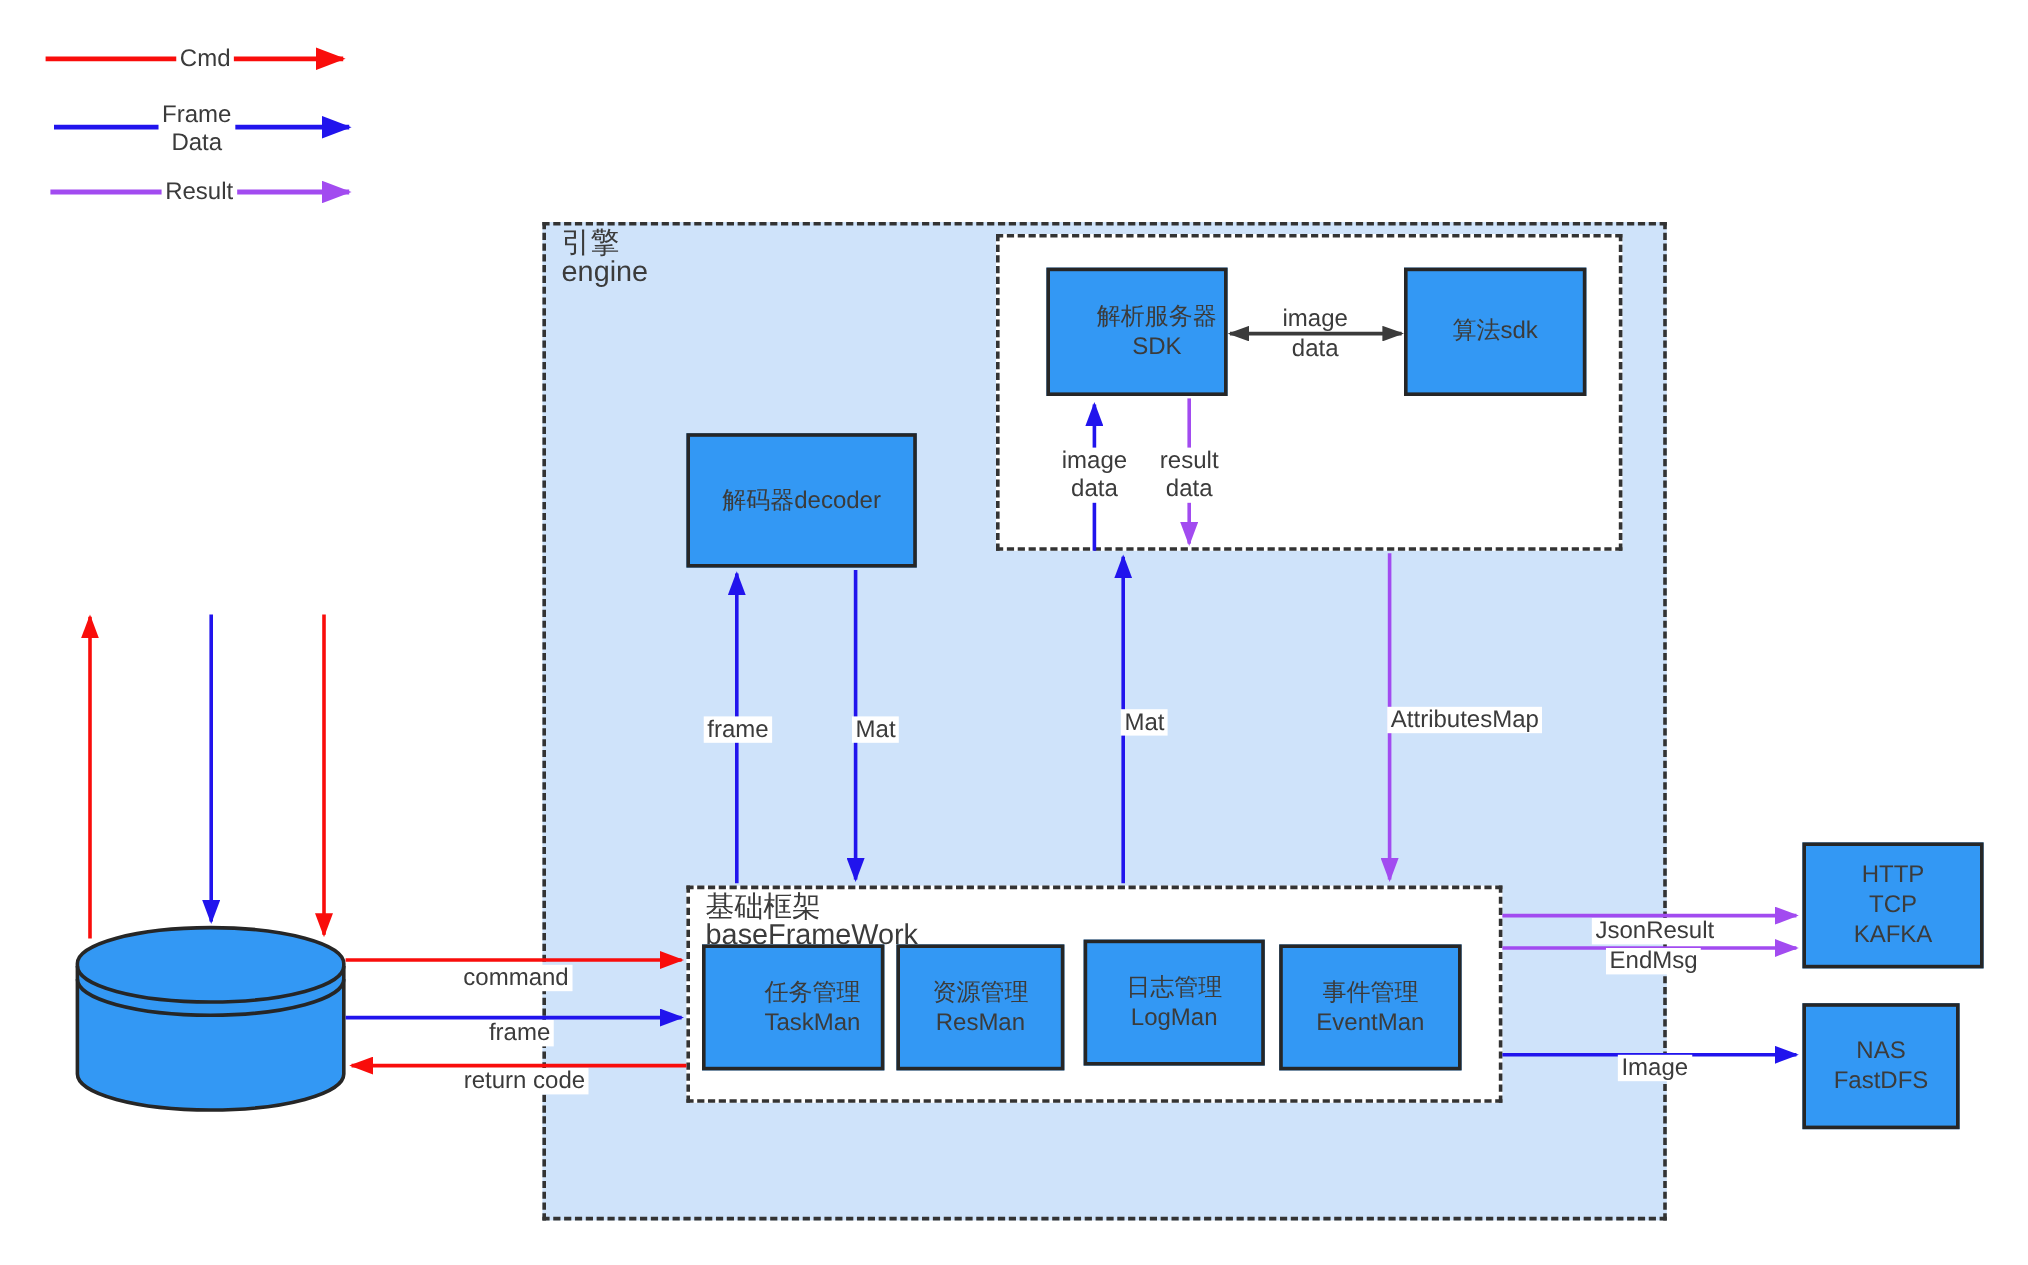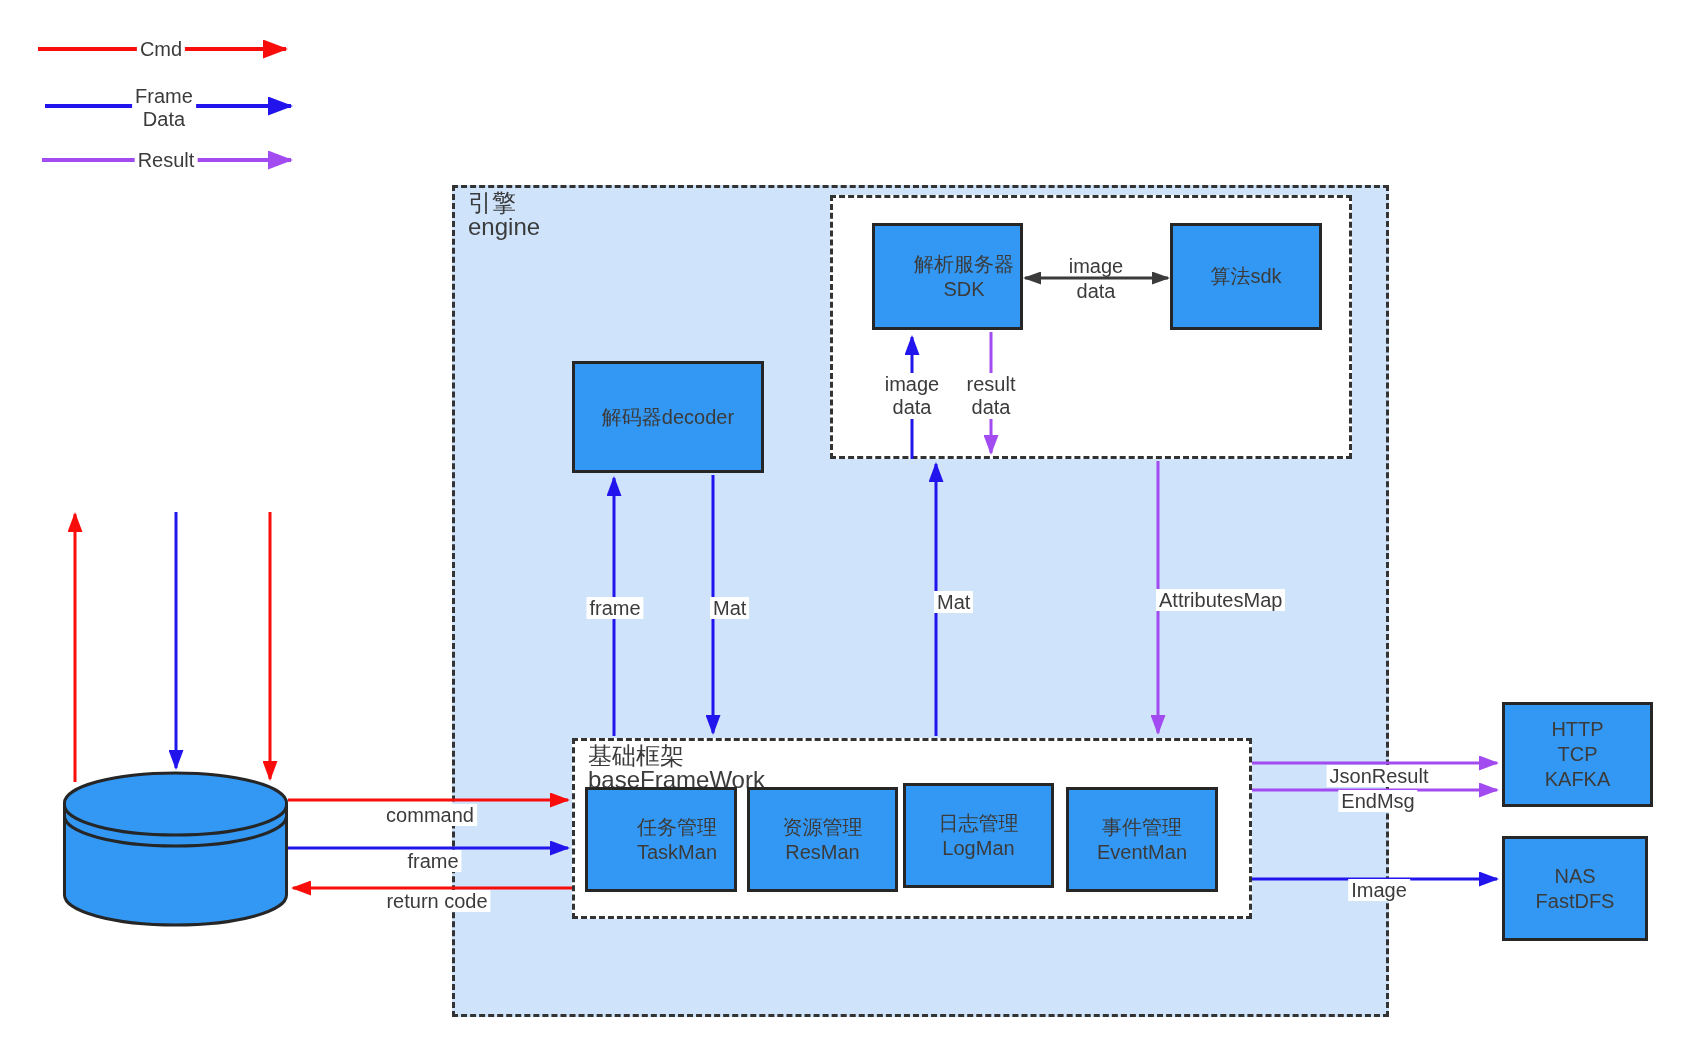--- a/index.html
+++ b/index.html
@@ -141,47 +141,47 @@
 
   <div class="node" style="left:1170px;top:223px;width:152px;height:107px;">
     <span>算法sdk</span>
   </div>
 
   <div class="node" style="left:585px;top:787px;width:152px;height:105px;padding-left:32px;">
     <span>任务管理</span>
     <span>TaskMan</span>
   </div>
 
-  <div class="node" style="left:747px;top:787px;width:151px;height:105px;">
+  <div class="node" style="left:747px;top:787px;width:140px;height:105px;">
     <span>资源管理</span>
     <span>ResMan</span>
   </div>
 
   <div class="node" style="left:903px;top:783px;width:151px;height:105px;">
     <span>日志管理</span>
     <span>LogMan</span>
   </div>
 
   <div class="node" style="left:1066px;top:787px;width:152px;height:105px;">
     <span>事件管理</span>
     <span>EventMan</span>
   </div>
 
   <div class="node" style="left:1502px;top:702px;width:151px;height:105px;">
     <span>HTTP</span>
     <span>TCP</span>
     <span>KAFKA</span>
   </div>
 
-  <div class="node" style="left:1502px;top:836px;width:146px;height:105px;">
+  <div class="node" style="left:1502px;top:836px;width:131px;height:105px;">
     <span>NAS</span>
     <span>FastDFS</span>
   </div>
 
-  <div class="flabel" style="left:161px;top:49px;">Cmd</div>
+  <div class="flabel" style="left:171px;top:49px;">Cmd</div>
   <div class="flabel two" style="left:164px;top:108px;">
     <span>Frame</span>
     <span>Data</span>
   </div>
   <div class="flabel" style="left:166px;top:160px;">Result</div>
 
   <div class="flabel" style="left:430px;top:815px;">command</div>
   <div class="flabel" style="left:433px;top:861px;">frame</div>
   <div class="flabel" style="left:437px;top:901px;">return code</div>
 

